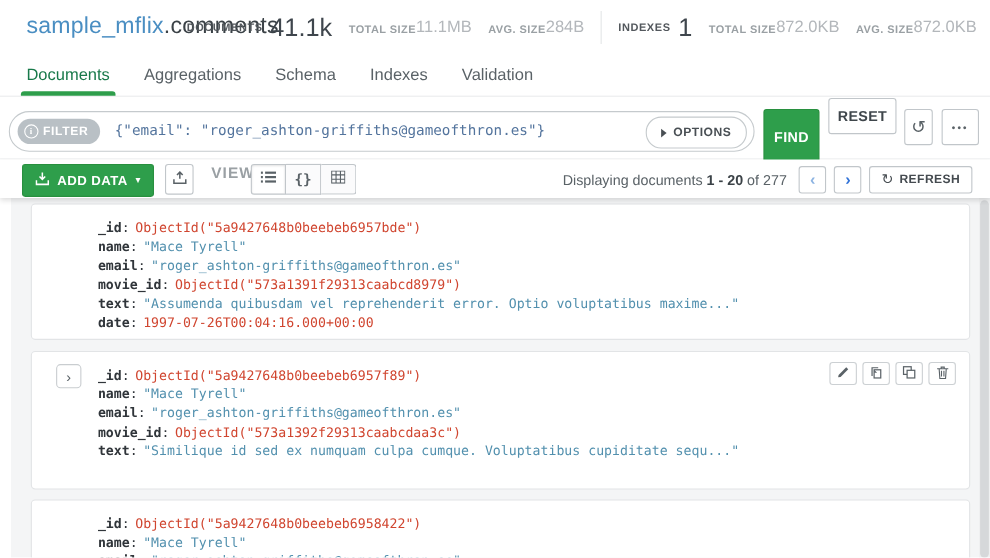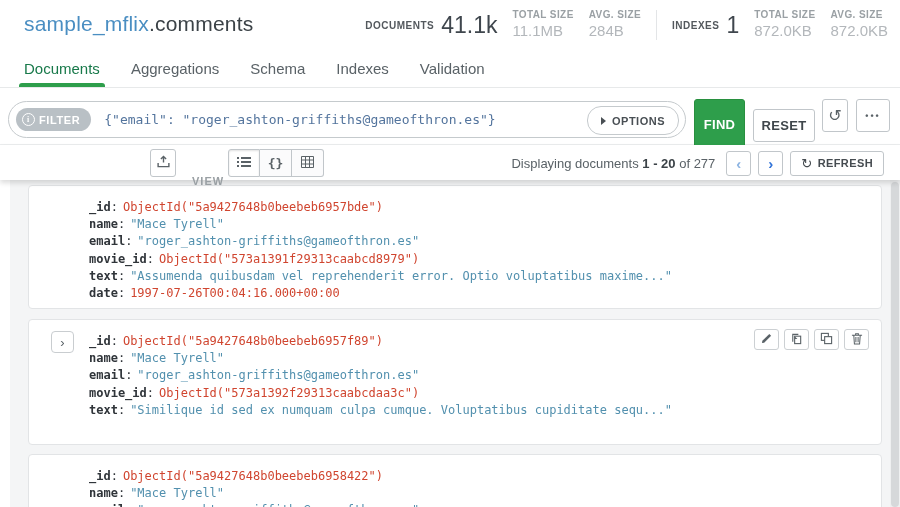--- a/index.html
+++ b/index.html
@@ -8,21 +8,21 @@
 
   
   .hdr{position:absolute;top:0;left:0;right:0;height:50px;background:#fff;}
   .ns{position:absolute;left:24px;top:12px;font-size:21px;letter-spacing:.2px;}
   .ns .db{color:#4a8ec2;}
   .ns .rest{color:#3b4247;}
   .stats{position:absolute;right:12px;top:0;height:50px;display:flex;align-items:center;gap:15px;}
   .stat-big{display:flex;align-items:center;gap:7px;}
   .stat-big .lbl{font-size:10px;font-weight:bold;color:#53585d;letter-spacing:.5px;}
   .stat-big .val{font-size:23px;color:#3f464d;}
-  .stat-sm{display:flex;flex-direction:column;align-items:flex-start;line-height:1.25;}
+  .stat-sm{display:flex;flex-direction:row;align-items:flex-end;line-height:1.25;}
   .stat-sm .lbl{font-size:10px;font-weight:bold;color:#9aa0a4;letter-spacing:.4px;}
   .stat-sm .val{font-size:15px;color:#b3b7bb;}
   .stat-div{width:1px;height:30px;background:#e3e5e7;}
 
   
   .tabs{position:absolute;top:50px;left:0;right:0;height:38px;border-bottom:1px solid #e7e9ea;
         display:flex;align-items:stretch;padding-left:24px;gap:31px;background:#fff;box-sizing:border-box;}
   .tab{display:flex;align-items:center;font-size:15px;color:#5a6267;position:relative;cursor:pointer;}
   .tab.active{color:#18794a;}
   .tab.active::after{content:"";position:absolute;left:-5px;right:-5px;bottom:0;height:4px;
@@ -38,34 +38,34 @@
         justify-content:center;font-size:8px;font-weight:bold;font-family:"Liberation Serif",serif;box-sizing:border-box;}
   .filter-text{margin-left:13px;font-family:"DejaVu Sans Mono",monospace;font-size:13px;color:#53749d;white-space:nowrap;}
   .options-btn{position:absolute;right:6px;top:4px;height:27px;border:1px solid #c5cacd;border-radius:14px;
         background:#fff;font-size:11px;font-weight:bold;color:#494f54;letter-spacing:.5px;padding:0 13px;
         display:flex;align-items:center;gap:6px;cursor:pointer;}
   .tri{width:0;height:0;border-left:5px solid #494f54;border-top:4px solid transparent;border-bottom:4px solid transparent;}
   .btn{box-sizing:border-box;border:1px solid #c1c6ca;border-radius:3px;background:#fff;color:#3f464b;
         font-weight:bold;display:flex;align-items:center;justify-content:center;cursor:pointer;font-family:inherit;}
   .find-btn{position:absolute;left:694px;top:11px;width:51px;height:50px;background:#2e9e4b;border-color:#28903f;
         color:#fff;font-size:13px;letter-spacing:.3px;}
-  .reset-btn{position:absolute;left:753px;top:21px;width:62px;height:33px;font-size:13px;letter-spacing:.3px;}
+  .reset-btn{position:absolute;left:753px;top:1px;width:62px;height:33px;font-size:13px;letter-spacing:.3px;}
   .hist-btn{position:absolute;left:822px;top:11px;width:26px;height:33px;font-size:16px;color:#5a6267;
         font-family:"DejaVu Sans",sans-serif;font-weight:normal;}
   .more-btn{position:absolute;left:856px;top:11px;width:34px;height:33px;font-size:9px;letter-spacing:2px;color:#5a6267;}
 
   
   .tbar{position:absolute;top:145px;left:0;right:0;height:35px;background:#fff;z-index:3;
         box-shadow:0 3px 5px rgba(0,0,0,.14);}
   .add-btn{position:absolute;left:20px;top:4px;height:28px;background:#2e9e4b;border:1px solid #28903f;
         border-radius:3px;color:#fff;font-weight:bold;font-size:12px;letter-spacing:.4px;
         display:flex;align-items:center;gap:7px;padding:0 11px;cursor:pointer;}
   .add-btn .caret{font-size:9px;font-family:"DejaVu Sans",sans-serif;}
   .exp-btn{position:absolute;left:150px;top:4px;width:26px;height:28px;}
-  .view-lbl{position:absolute;left:192px;top:30px;font-size:11px;font-weight:bold;color:#9aa0a4;letter-spacing:1px;}
+  .view-lbl{position:absolute;left:192px;top:4px;font-size:14px;font-weight:bold;color:#9aa0a4;letter-spacing:1px;}
   .seg{position:absolute;left:228px;top:4px;height:28px;display:flex;}
   .seg .cell{width:32px;border:1px solid #c1c6ca;border-left-width:0;background:#fbfbfc;display:flex;
         align-items:center;justify-content:center;color:#5a6267;cursor:pointer;box-sizing:border-box;}
   .seg .cell:first-child{border-left-width:1px;border-radius:3px 0 0 3px;}
   .seg .cell:last-child{border-radius:0 3px 3px 0;}
   .seg .cell.active{background:#fff;box-shadow:inset 0 1px 2px rgba(0,0,0,.12);}
   .seg .braces{font-family:"DejaVu Sans Mono",monospace;font-size:13px;font-weight:bold;}
   .paging{position:absolute;right:16px;top:4px;height:28px;display:flex;align-items:center;gap:7px;}
   .pg-text{font-size:13px;color:#5a6267;margin-right:4px;white-space:nowrap;}
   .pg-text b{color:#3b4247;text-align:right;}
@@ -156,20 +156,30 @@
     <button class="btn reset-btn">RESET</button>
     <button class="btn hist-btn">
         <span>↺</span>
       </button>
     <button class="btn more-btn">
         <span>•••</span>
       </button>
   </div>
 
   <div class="tbar">
+    <div class="add-btn">
+      <span>
+        <svg width="13" height="13" viewBox="0 0 14 14">
+            <path d="M7 1v6.2M4.2 4.8 7 7.6l2.8-2.8" stroke="#fff" stroke-width="1.5" fill="none"></path>
+            <path d="M1.2 8.5v4h11.6v-4" stroke="#fff" stroke-width="1.5" fill="none"></path>
+          </svg>
+      </span>
+      <span>ADD DATA</span>
+      <span class="caret">▾</span>
+    </div>
     <button class="btn exp-btn">
       <span>
         <svg width="13" height="13" viewBox="0 0 14 14">
             <path d="M7 8V1.8M4.2 4.4 7 1.6l2.8 2.8" stroke="#5a6267" stroke-width="1.5" fill="none"></path>
             <path d="M1.2 8.5v4h11.6v-4" stroke="#5a6267" stroke-width="1.5" fill="none"></path>
           </svg>
       </span>
     </button>
     <span class="view-lbl">VIEW</span>
     <div class="seg">

